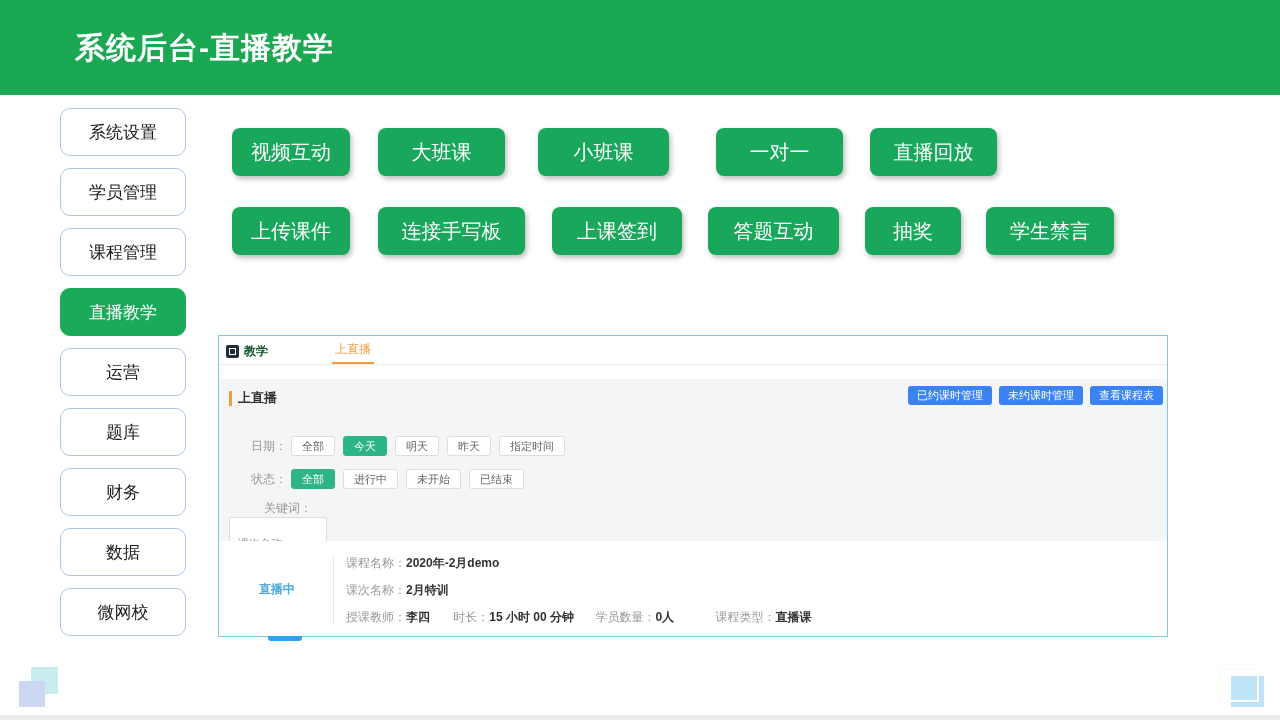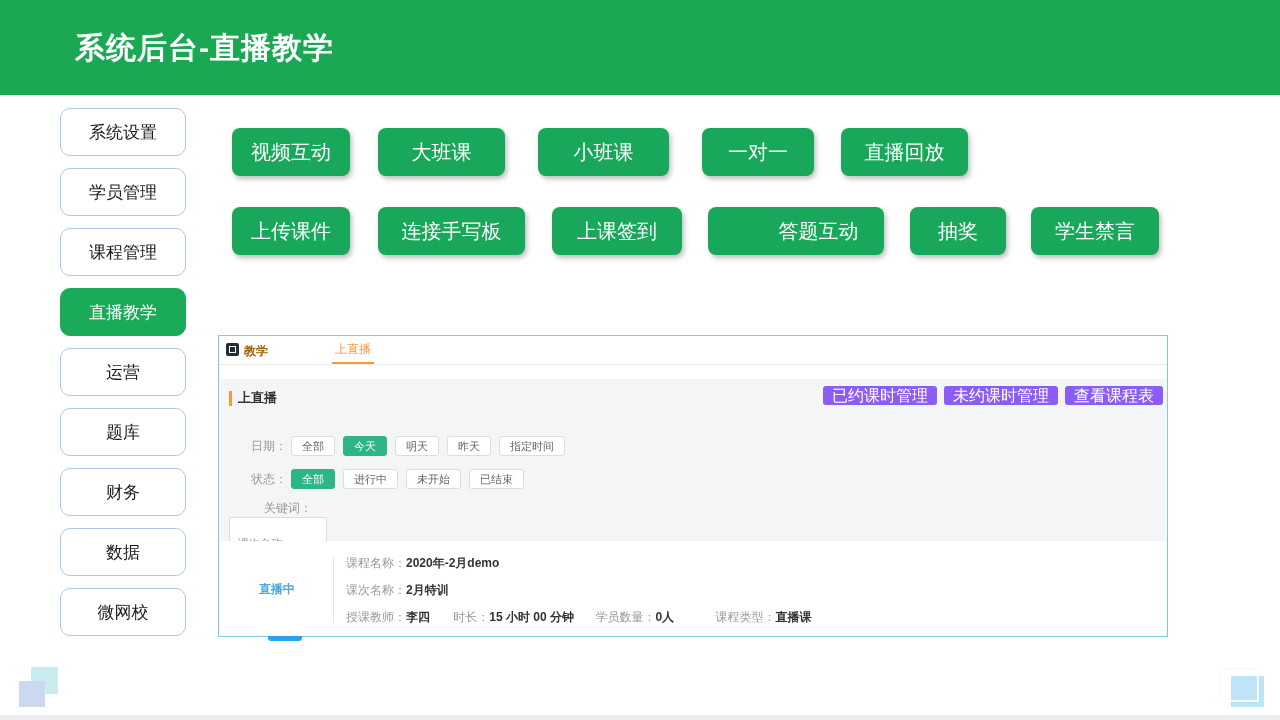--- a/index.html
+++ b/index.html
@@ -30,35 +30,35 @@
     height:48px; border-radius:8px; background:#19a85b; color:#ffffff;
     font-size:20px; display:flex; align-items:center; justify-content:center;
     box-shadow:2px 3px 5px rgba(70,70,70,.35); cursor:pointer;
   }
   
   .panel {
     position:absolute; left:218px; top:335px; width:950px; height:302px;
     box-sizing:border-box; background:#ffffff; border:1px solid #7fc9e8;
   }
   .tabbar { position:absolute; left:0; top:0; right:0; height:28px; border-bottom:1px solid #ebebeb; background:#fff; }
-  .app { position:absolute; left:7px; top:7px; display:flex; font-size:12px; color:#a16207; font-weight:bold; }
+  .app { position:absolute; left:7px; top:7px; display:flex; align-items:center; font-size:12px; color:#14532d; font-weight:bold; }
   .app-icon { width:13px; height:13px; background:#202e3a; border-radius:2px; margin-right:5px; display:flex; align-items:center; justify-content:center; }
   .app-icon-inner { width:7px; height:7px; border:1px solid #ffffff; box-sizing:border-box; }
   .tab {
     position:absolute; left:113px; top:0; height:26px; line-height:27px;
     color:#f59b3c; font-size:12px; border-bottom:2px solid #f59b3c; padding:0 3px; cursor:pointer;
   }
   .graybox { position:absolute; left:0; top:43px; right:0; height:162px; background:#f4f5f6; }
   .sec-title { position:absolute; left:10px; top:10px; display:flex; align-items:center; }
   .sec-bar { width:3px; height:15px; background:#f59b3c; margin-right:6px; }
   .sec-text { font-size:13px; font-weight:bold; color:#333; }
   .hdr-btns { position:absolute; right:4px; top:7px; display:flex; gap:7px; }
   .blue-btn {
-    height:19px; line-height:19px; padding:0 9px; background:#8b5cf6; color:#fff;
-    font-size:16px; border-radius:3px; border:none; cursor:pointer; font-family:inherit;
+    height:19px; line-height:19px; padding:0 9px; background:#3b82f6; color:#fff;
+    font-size:11px; border-radius:3px; border:none; cursor:pointer; font-family:inherit;
   }
   .filter-row { position:absolute; left:10px; display:flex; align-items:center; }
   .f-date { top:57px; } .f-status { top:90px; } .f-keyword { top:121px;flex-direction:column; }
   .f-label { width:58px; text-align:right; font-size:12px; color:#999; margin-right:4px; }
   .chip {
     height:18px; line-height:18px; padding:0 10px; background:#fff; border:1px solid #ddd;
     border-radius:3px; font-size:11px; color:#666; margin-right:8px; cursor:pointer;
   }
   .chip.active { background:#2db587; border-color:#2db587; color:#fff; }
   .f-input {
@@ -101,29 +101,29 @@
     <div class="side-btn">题库</div>
     <div class="side-btn">财务</div>
     <div class="side-btn">数据</div>
     <div class="side-btn">微网校</div>
   </div>
 
   <div class="feature-row row1">
     <div class="gbtn" style="width:118px;margin-right:28px;">视频互动</div>
     <div class="gbtn" style="width:127px;margin-right:33px;">大班课</div>
     <div class="gbtn" style="width:131px;margin-right:33px;">小班课</div>
-    <div class="gbtn" style="width:112px;margin-right:27px;">一对一</div>
+    <div class="gbtn" style="width:127px;margin-right:27px;margin-left:14px;">一对一</div>
     <div class="gbtn" style="width:127px;">直播回放</div>
   </div>
 
   <div class="feature-row row2">
     <div class="gbtn" style="width:118px;margin-right:28px;">上传课件</div>
     <div class="gbtn" style="width:147px;margin-right:27px;">连接手写板</div>
     <div class="gbtn" style="width:130px;margin-right:26px;">上课签到</div>
-    <div class="gbtn" style="width:131px;margin-right:26px;padding-left:45px;">答题互动</div>
+    <div class="gbtn" style="width:131px;margin-right:26px;">答题互动</div>
     <div class="gbtn" style="width:96px;margin-right:25px;">抽奖</div>
     <div class="gbtn" style="width:128px;">学生禁言</div>
   </div>
 
   <div class="panel">
 
     <div class="tabbar">
       <div class="app">
         <span class="app-icon">
             <span class="app-icon-inner"></span>

